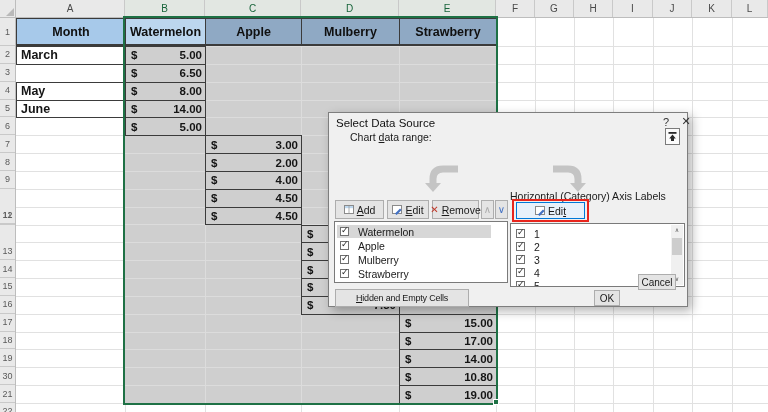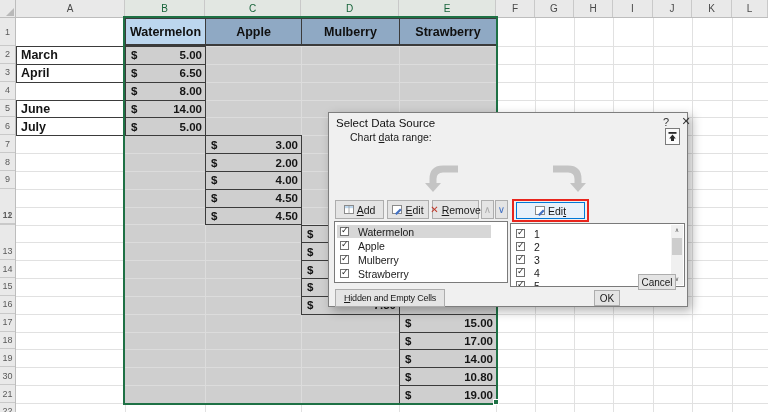--- a/index.html
+++ b/index.html
@@ -130,28 +130,28 @@
       <div class="gl-v" style="left: 285px;"></div>
       <div class="gl-v" style="left: 383px;"></div>
       <div class="gl-v" style="left: 480px;"></div>
       <div class="gl-v" style="left: 519px;"></div>
       <div class="gl-v" style="left: 558px;"></div>
       <div class="gl-v" style="left: 597px;"></div>
       <div class="gl-v" style="left: 637px;"></div>
       <div class="gl-v" style="left: 676px;"></div>
       <div class="gl-v" style="left: 716px;"></div>
       <div class="grayfill"></div>
+      <div class="cell hcell" style="left: 0px; top: 0px; width: 110px; height: 28px; background: rgb(167, 201, 234);">Month</div>
       <div class="cell hcell" style="left: 109px; top: 0px; width: 81px; height: 28px; background: rgb(188, 214, 238);">Watermelon</div>
       <div class="cell hcell" style="left: 189px; top: 0px; width: 97px; height: 28px; background: rgb(143, 169, 196);">Apple</div>
       <div class="cell hcell" style="left: 285px; top: 0px; width: 99px; height: 28px; background: rgb(143, 169, 196);">Mulberry</div>
       <div class="cell hcell" style="left: 383px; top: 0px; width: 98px; height: 28px; background: rgb(143, 169, 196);">Strawberry</div>
       <div class="cell mcell" style="left: 0px; top: 28px; width: 110px; height: 18.85px;">March</div>
-      <div class="cell mcell" style="left: 0px; top: 45.85px; width: 110px; height: 18.85px;">April</div>
+      <div class="cell mcell" style="left: 0px; top: 63.7px; width: 110px; height: 18.85px;">May</div>
       <div class="cell mcell" style="left: 0px; top: 81.55px; width: 110px; height: 18.85px;">June</div>
-      <div class="cell mcell" style="left: 0px; top: 99.4px; width: 110px; height: 18.85px;">July</div>
       <div class="cell vcell" style="left: 109px; top: 28px; width: 81px; height: 18.85px;">
         <span>$</span>
         <span>5.00</span>
       </div>
       <div class="cell vcell" style="left: 109px; top: 45.85px; width: 81px; height: 18.85px;">
         <span>$</span>
         <span>6.50</span>
       </div>
       <div class="cell vcell" style="left: 109px; top: 63.7px; width: 81px; height: 18.85px;">
         <span>$</span>
@@ -243,20 +243,21 @@
     </div>
 
     <svg class="arrows" width="360" height="195" viewBox="0 0 360 195">
       <path d="M129 56 H114 Q104 56 104 66 V70" fill="none" stroke="#C4C4C4" stroke-width="7"></path>
       <polygon points="96,70 112,70 104,79" fill="#C4C4C4"></polygon>
       <path d="M224 56 H239 Q249 56 249 66 V70" fill="none" stroke="#C4C4C4" stroke-width="7"></path>
       <polygon points="241,70 257,70 249,79" fill="#C4C4C4"></polygon>
     </svg>
 
 
+    <div class="lbl" style="left:181px; top:77px;">Horizontal (Category) Axis Labels</div>
 
     <div class="btn" style="left:6px; top:87px; width:49px; height:19px;">
       <svg width="10" height="10" viewBox="0 0 10 10">
         <rect x="0.5" y="0.5" width="9" height="8" fill="#fff" stroke="#8a8a8a"></rect>
         <rect x="1" y="1" width="8" height="2.2" fill="#BDD7EE"></rect>
         <line x1="5" y1="1" x2="5" y2="8.5" stroke="#9a9a9a" stroke-width="0.8"></line>
       </svg>
       <span><u>A</u>dd</span>
     </div>
     <div class="btn" style="left:58px; top:87px; width:42px; height:19px;">
@@ -343,19 +344,19 @@
           <span>4</span>
         </div>
         <div class="litem" style="left: 2px; top: 55px; width: calc(100% - 18px); height: 13px; padding-left: 3px;">
           <span class="cb">
             <span class="tk">✓</span>
           </span>
           <span>5</span>
         </div>
       </div>
 
-    <div class="btn" style="left:6px; top:176px; height:18px; padding:0 8px; font-size:9px; letter-spacing:-0.2px;">
+    <div class="btn" style="left:6px; top:176px; height:18px; padding:0 20px; font-size:9px; letter-spacing:-0.2px;">
       <span><u>H</u>idden and Empty Cells</span>
     </div>
     <div class="btn" style="left:265px; top:177px; width:26px; height:16px; font-size:10px;">OK</div>
     <div class="btn" style="left:309px; top:161px; width:38px; height:16px; font-size:10px;">Cancel</div>
   </div>
 </div>
 
 </body></html>

